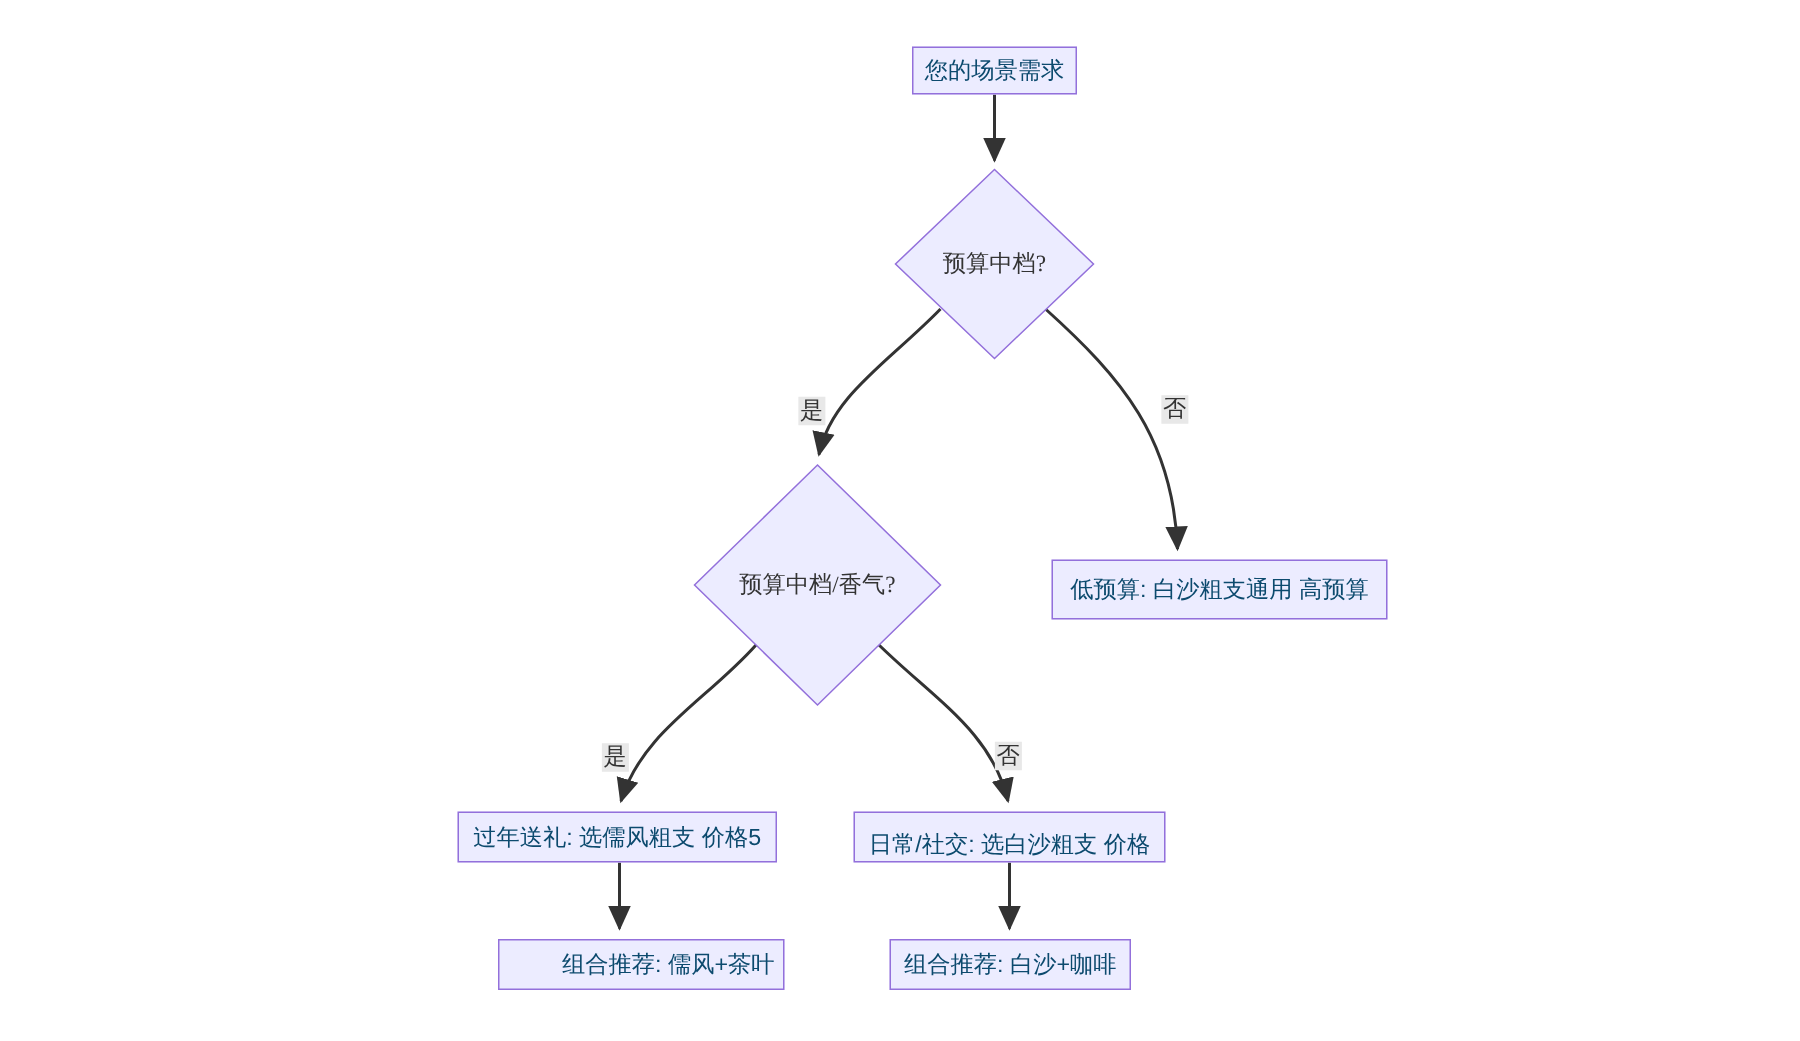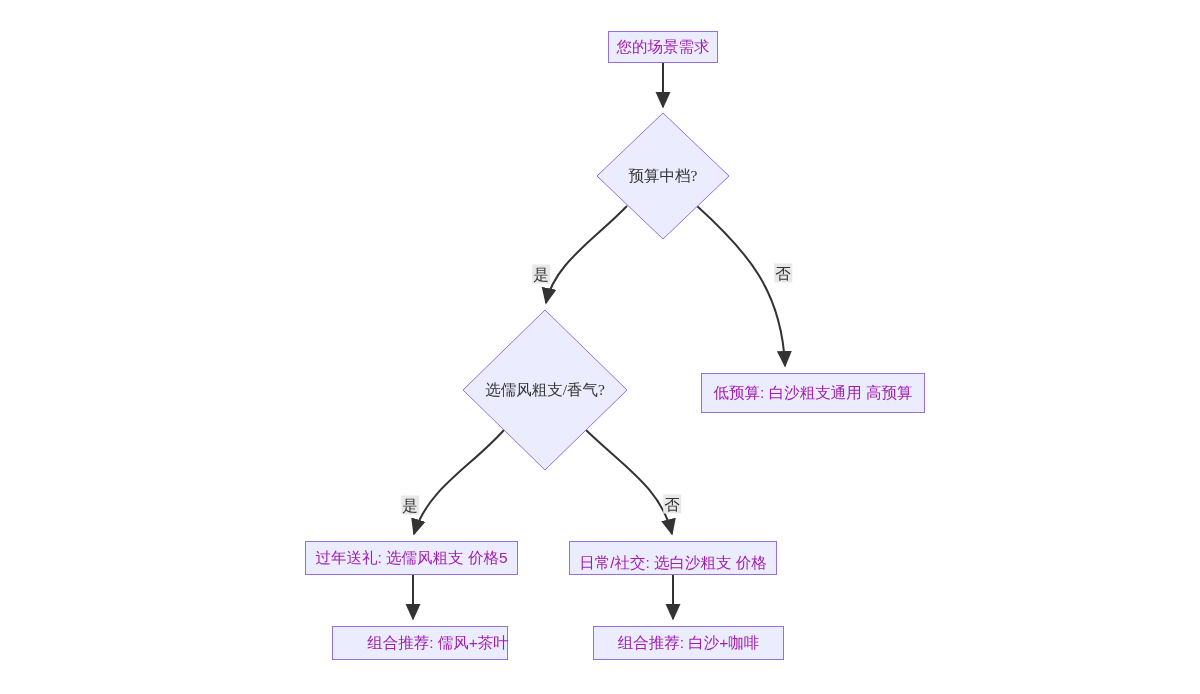--- a/index.html
+++ b/index.html
@@ -30,21 +30,21 @@
   .shape-diamond {
     fill: #ECECFF;
     stroke: #9370DB;
     stroke-width: 1px;
   }
   .node-rect {
     position: absolute;
     box-sizing: border-box;
     background: #ECECFF;
     border: 1.3px solid #9370DB;
-    color: #a21caf;
+    color: #0c4a6e;
     font-size: 15.5px;
     display: flex;
     align-items: center;
     justify-content: center;
     white-space: nowrap;
   }
   .diamond-label {
     position: absolute;
     color: #333333;
     font-size: 15.5px;
@@ -97,29 +97,29 @@
   </div>
 
   <div class="node-rect" style="left:305px; top:541px; width:213px; height:34px;align-items:center;">
     <span>过年送礼: 选儒风粗支 价格5</span>
   </div>
 
   <div class="node-rect" style="left:569px; top:541px; width:208px; height:34px;align-items:flex-end;">
     <span>日常/社交: 选白沙粗支 价格</span>
   </div>
 
-  <div class="node-rect" style="left:332px; top:626px; width:176px; height:34px;padding-left:36px;">
+  <div class="node-rect" style="left:332px; top:626px; width:191px; height:34px;padding-left:36px;">
     <span>组合推荐: 儒风+茶叶</span>
   </div>
 
-  <div class="node-rect" style="left:593px; top:626px; width:191px; height:34px;">
+  <div class="node-rect" style="left:593px; top:626px; width:161px; height:34px;">
     <span>组合推荐: 白沙+咖啡</span>
   </div>
 
   <div class="diamond-label" style="left:663px; top:176px;">预算中档?</div>
-  <div class="diamond-label" style="left:545px; top:390px;">选儒风粗支/香气?</div>
+  <div class="diamond-label" style="left:545px; top:390px;">预算中档/香气?</div>
 
   <div class="edge-label" style="left:541px; top:274px;">是</div>
   <div class="edge-label" style="left:783px; top:273px;">否</div>
   <div class="edge-label" style="left:410px; top:505px;">是</div>
   <div class="edge-label" style="left:672px; top:504px;">否</div>
 
 </div>
 
 </body></html>

